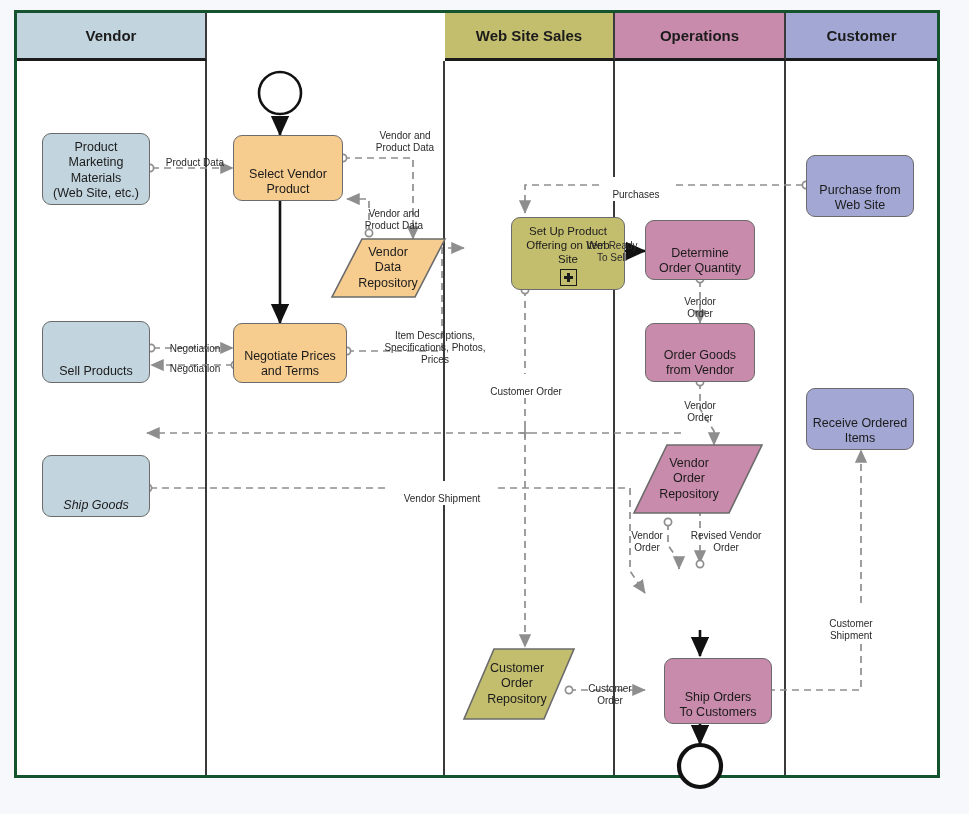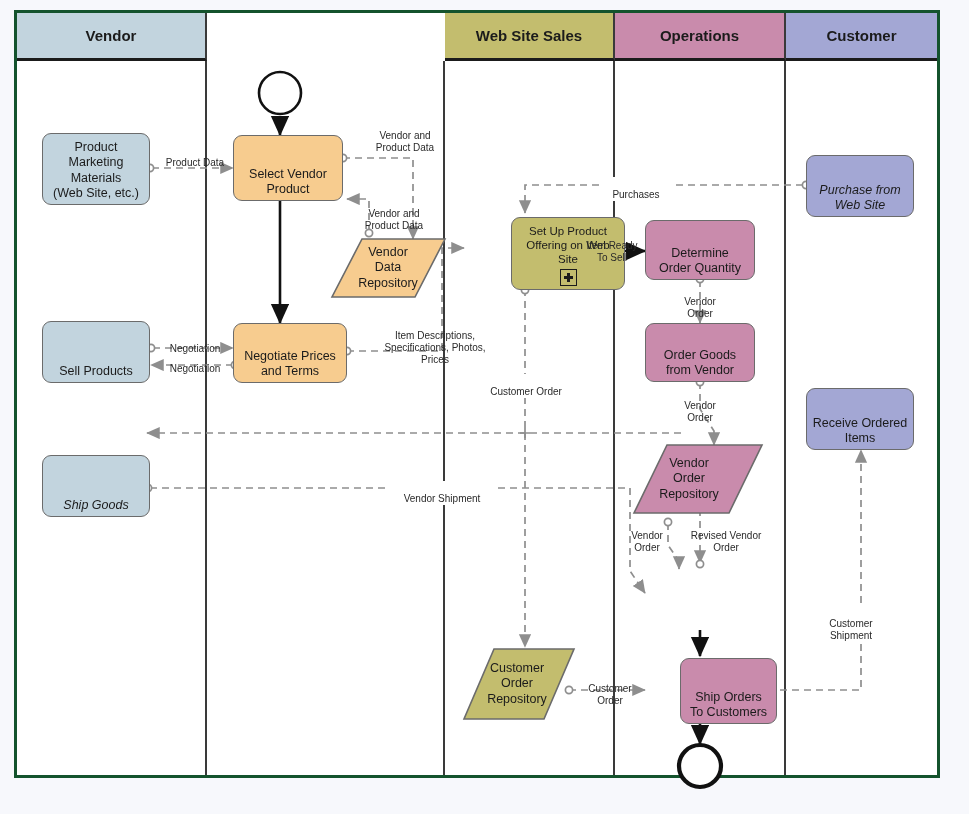--- a/index.html
+++ b/index.html
@@ -200,27 +200,27 @@
 from Vendor</span>
     </div>
 
     <div class="store" style="left:622px;top:434px;width:100px;height:64px;">
       <span style="white-space:pre-line;">Vendor
 Order
 Repository</span>
     </div>
 
 
-    <div class="node o" style="left:663px;top:645px;width:97px;height:66px;">
+    <div class="node o" style="left:647px;top:645px;width:108px;height:66px;">
       <span style="white-space:pre-line;">Ship Orders
 To Customers</span>
     </div>
 
     <div class="node c" style="left:789px;top:142px;width:108px;height:62px;">
-      <span style="white-space:pre-line;font-style:italic;">Purchase from
+      <span style="white-space:pre-line;">Purchase from
 Web Site</span>
     </div>
 
     <div class="node c" style="left:789px;top:375px;width:108px;height:62px;">
       <span style="white-space:pre-line;">Receive Ordered
 Items</span>
     </div>
 
     <div class="edgelbl" style="left:139px;top:132px;width:78px;">
       <span>Product Data</span>

